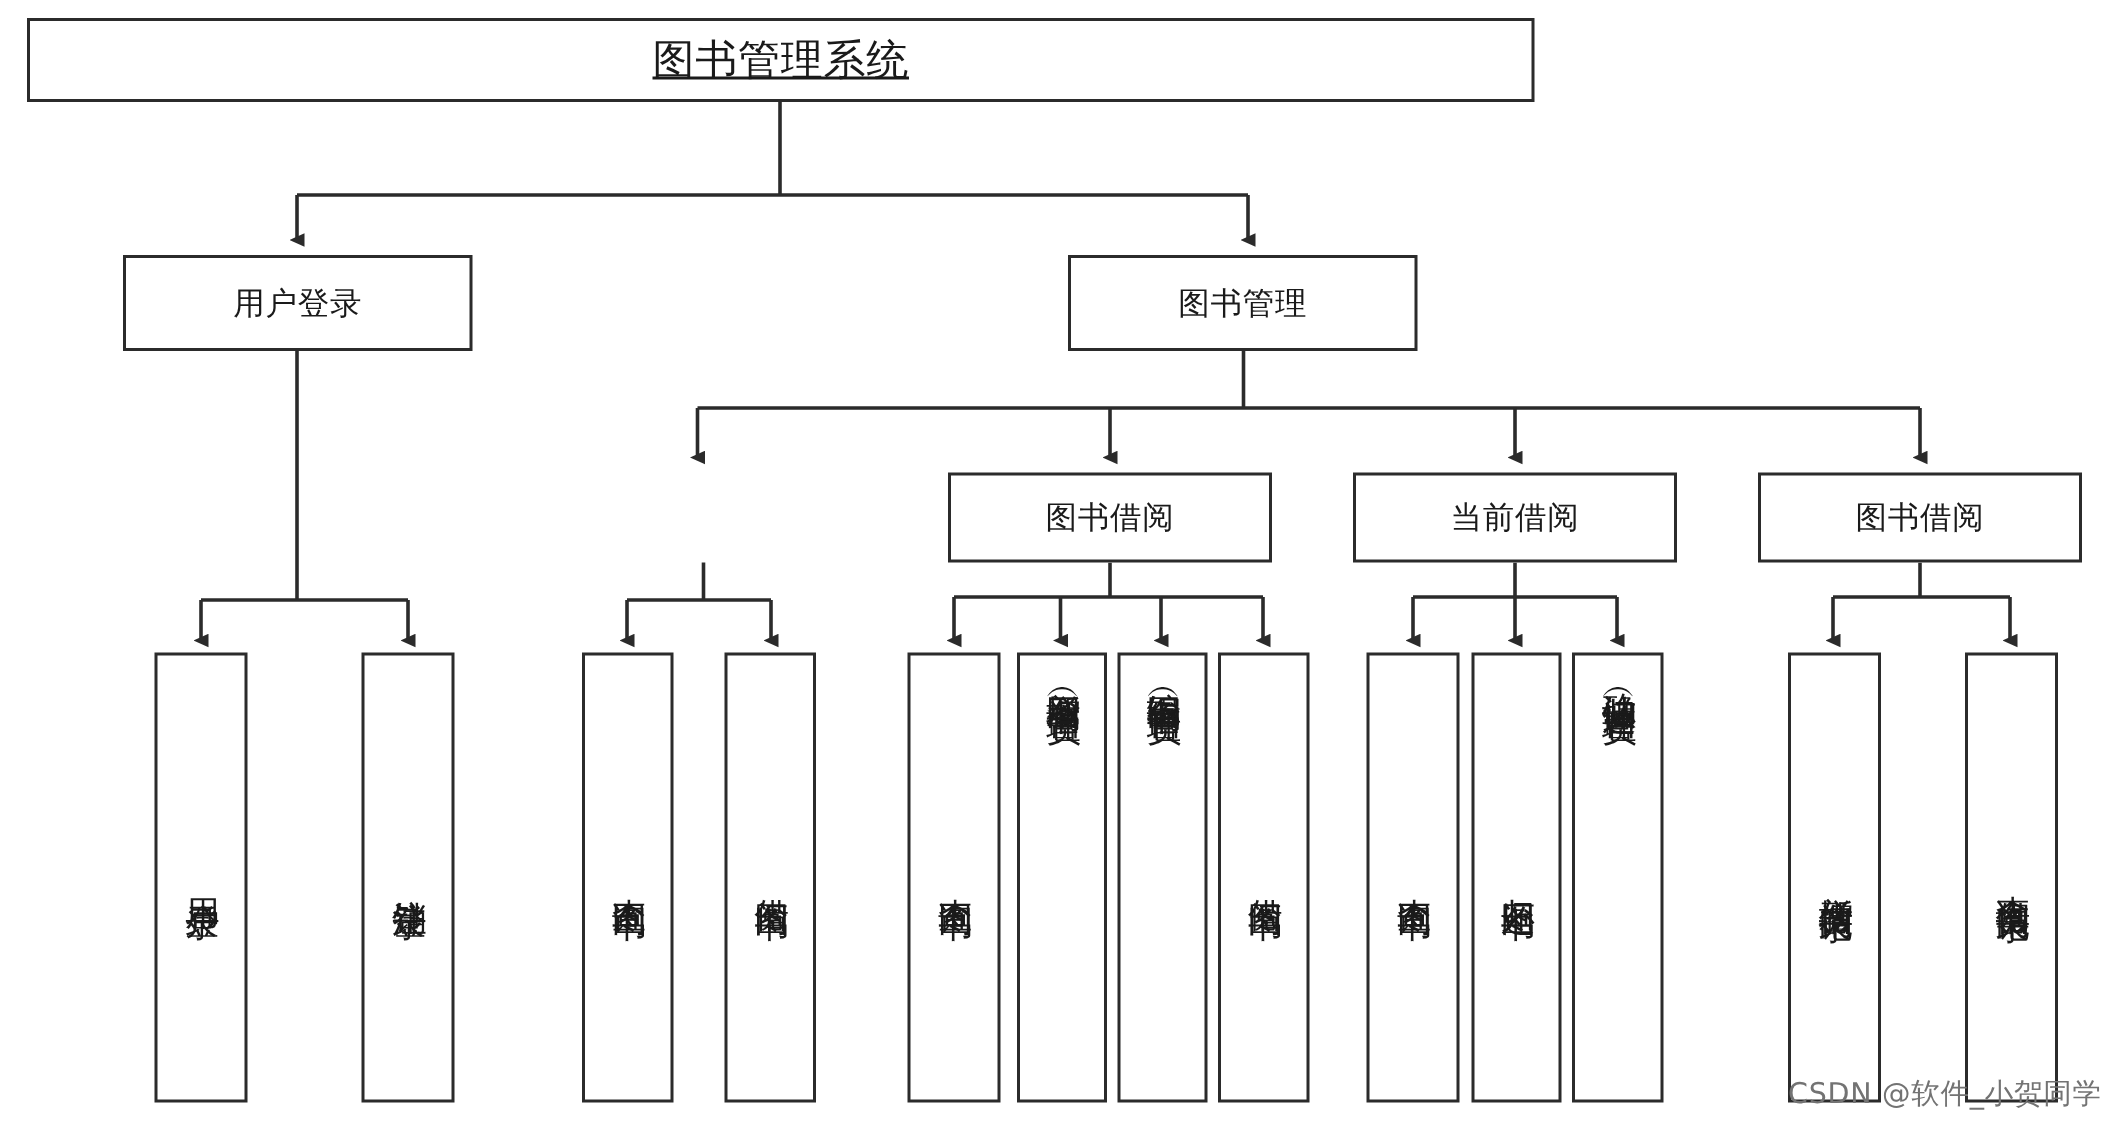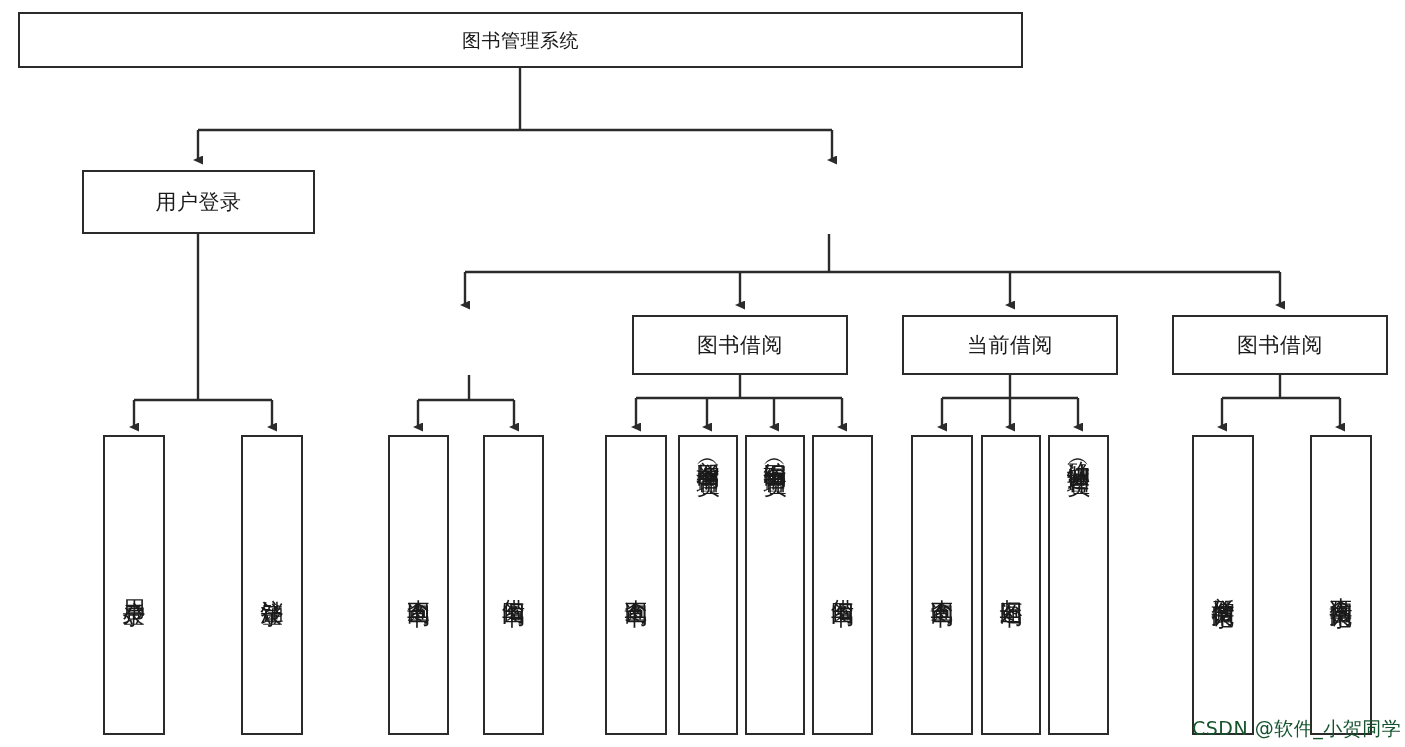--- a/index.html
+++ b/index.html
@@ -41,42 +41,43 @@
     text-align: center;
     line-height: 1.18;
     letter-spacing: 0.5px;
   }
   
   .node.horiz .label {
     writing-mode: horizontal-tb;
     font-size: 21px;
   }
   .node.root .label {
-    font-size: 19px;
+    font-size: 28px;
+    text-decoration: underline;
   }
   
   .node.vert {
     align-items: flex-start;
     padding-top: 6px;
   }
   .node.vert .label {
     writing-mode: vertical-rl;
     text-orientation: upright;
     font-size: 23px;
     line-height: 1.0;
     letter-spacing: 2px;
     white-space: nowrap;
   }
   .node.vert.centered {
     align-items: center;
     padding-top: 0;
   }
   .watermark {
     position: absolute;
-    color: #14532d;
+    color: #737373;
     font-size: 19px;
     white-space: nowrap;
     letter-spacing: 0.5px;
   }
 </style>
 </head>
 <body>
 
 <div id="canvas">
 
@@ -130,20 +131,23 @@
     </g>
   </svg>
 
   <div class="node horiz root" style="left:18px; top:12px; width:1005px; height:56px;">
     <span class="label">图书管理系统</span>
   </div>
 
   <div class="node horiz" style="left:82px; top:170px; width:233px; height:64px;">
     <span class="label">用户登录</span>
   </div>
+  <div class="node horiz" style="left:712px; top:170px; width:233px; height:64px;">
+    <span class="label">图书管理</span>
+  </div>
 
   <div class="node horiz" style="left:632px; top:315px; width:216px; height:60px;">
     <span class="label">图书借阅</span>
   </div>
   <div class="node horiz" style="left:902px; top:315px; width:216px; height:60px;font-family:Liberation Serif, serif;">
     <span class="label">当前借阅</span>
   </div>
   <div class="node horiz" style="left:1172px; top:315px; width:216px; height:60px;">
     <span class="label">图书借阅</span>
   </div>

